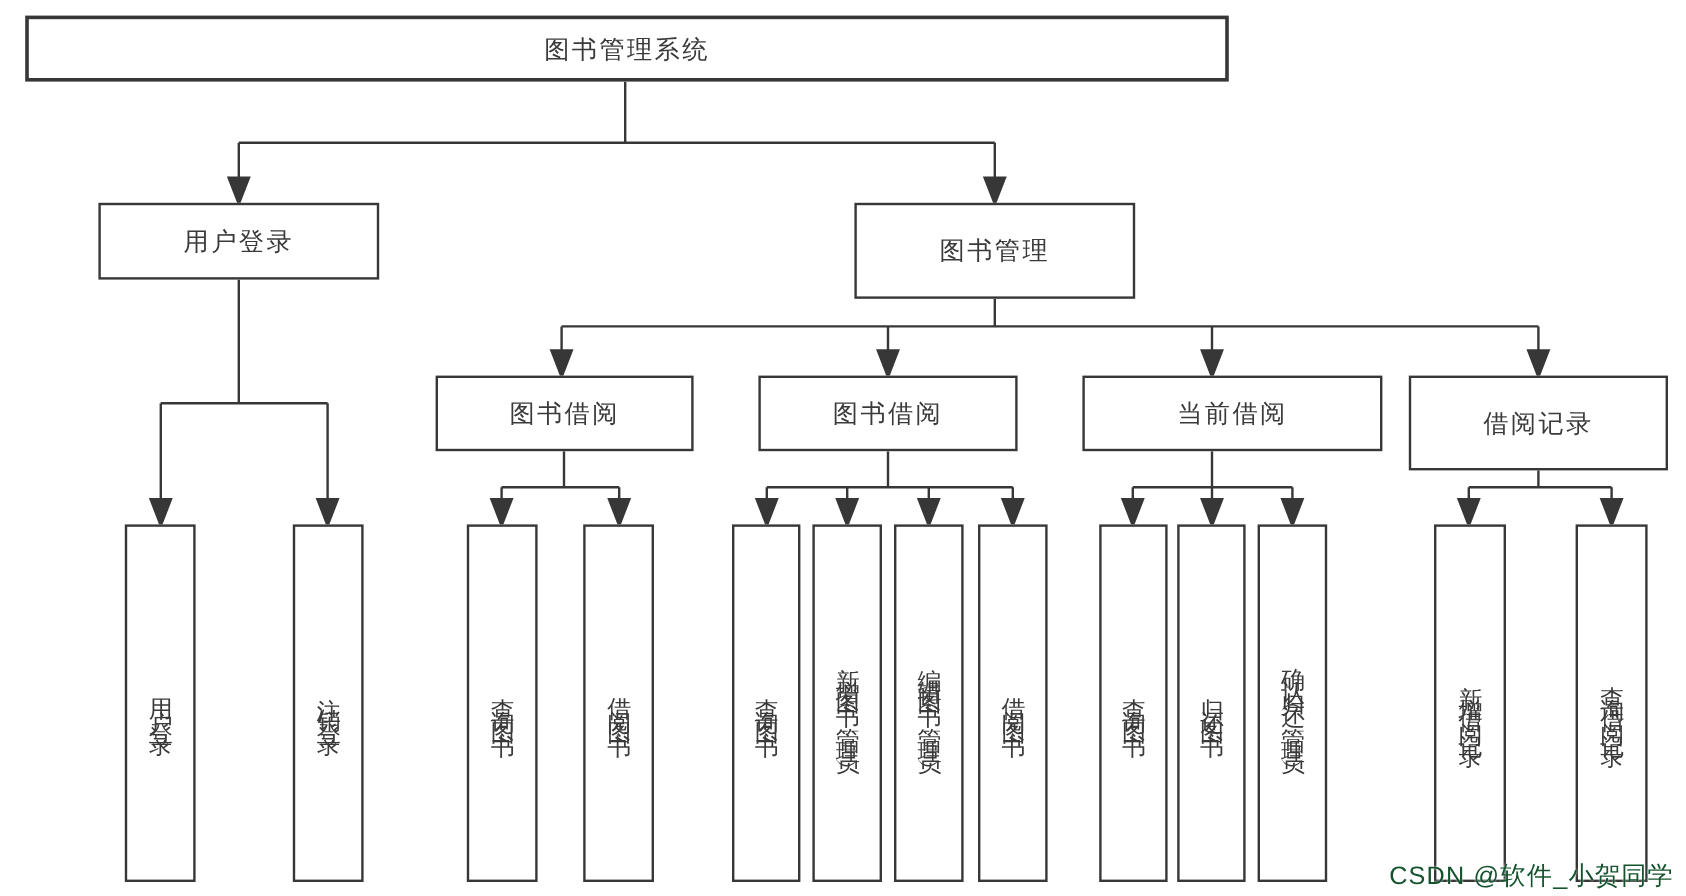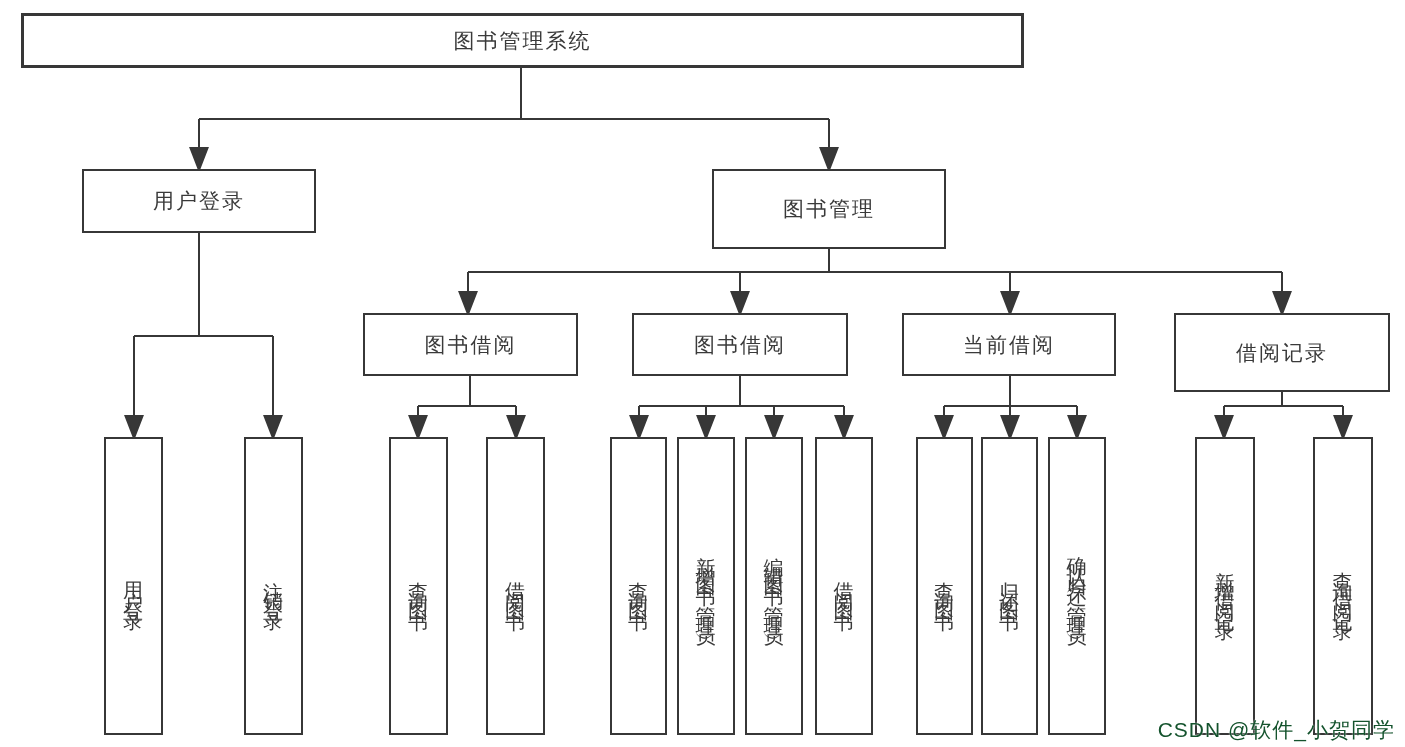--- a/index.html
+++ b/index.html
@@ -117,21 +117,21 @@
   <div class="node" style="left:712px; top:169px; width:234px; height:80px;">
     <span class="h-label">图书管理</span>
   </div>
 
   <div class="node" style="left:363px; top:313px; width:215px; height:63px;">
     <span class="h-label">图书借阅</span>
   </div>
   <div class="node" style="left:632px; top:313px; width:216px; height:63px;font-family:Liberation Serif, serif;">
     <span class="h-label">图书借阅</span>
   </div>
-  <div class="node" style="left:902px; top:313px; width:214px; height:63px;">
+  <div class="node" style="left:902px; top:313px; width:250px; height:63px;">
     <span class="h-label">当前借阅</span>
   </div>
   <div class="node" style="left:1174px; top:313px; width:216px; height:79px;">
     <span class="h-label">借阅记录</span>
   </div>
 
   <div class="node" style="left:104px; top:437px; width:59px; height:298px;">
     <span class="v-label">用户登录</span>
   </div>
   <div class="node" style="left:244px; top:437px; width:59px; height:298px;">

